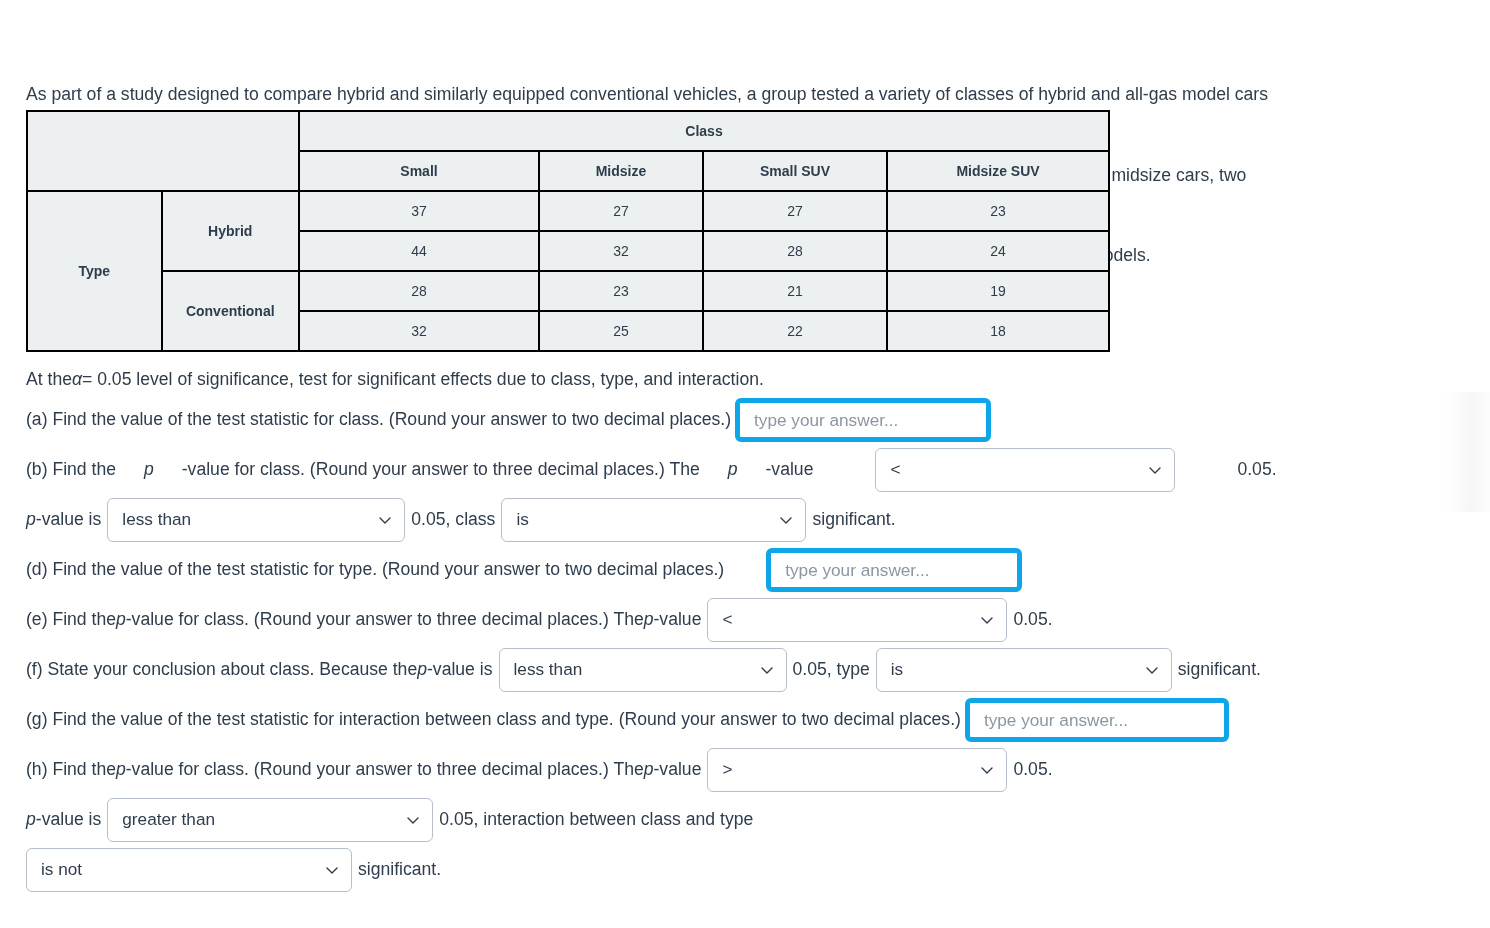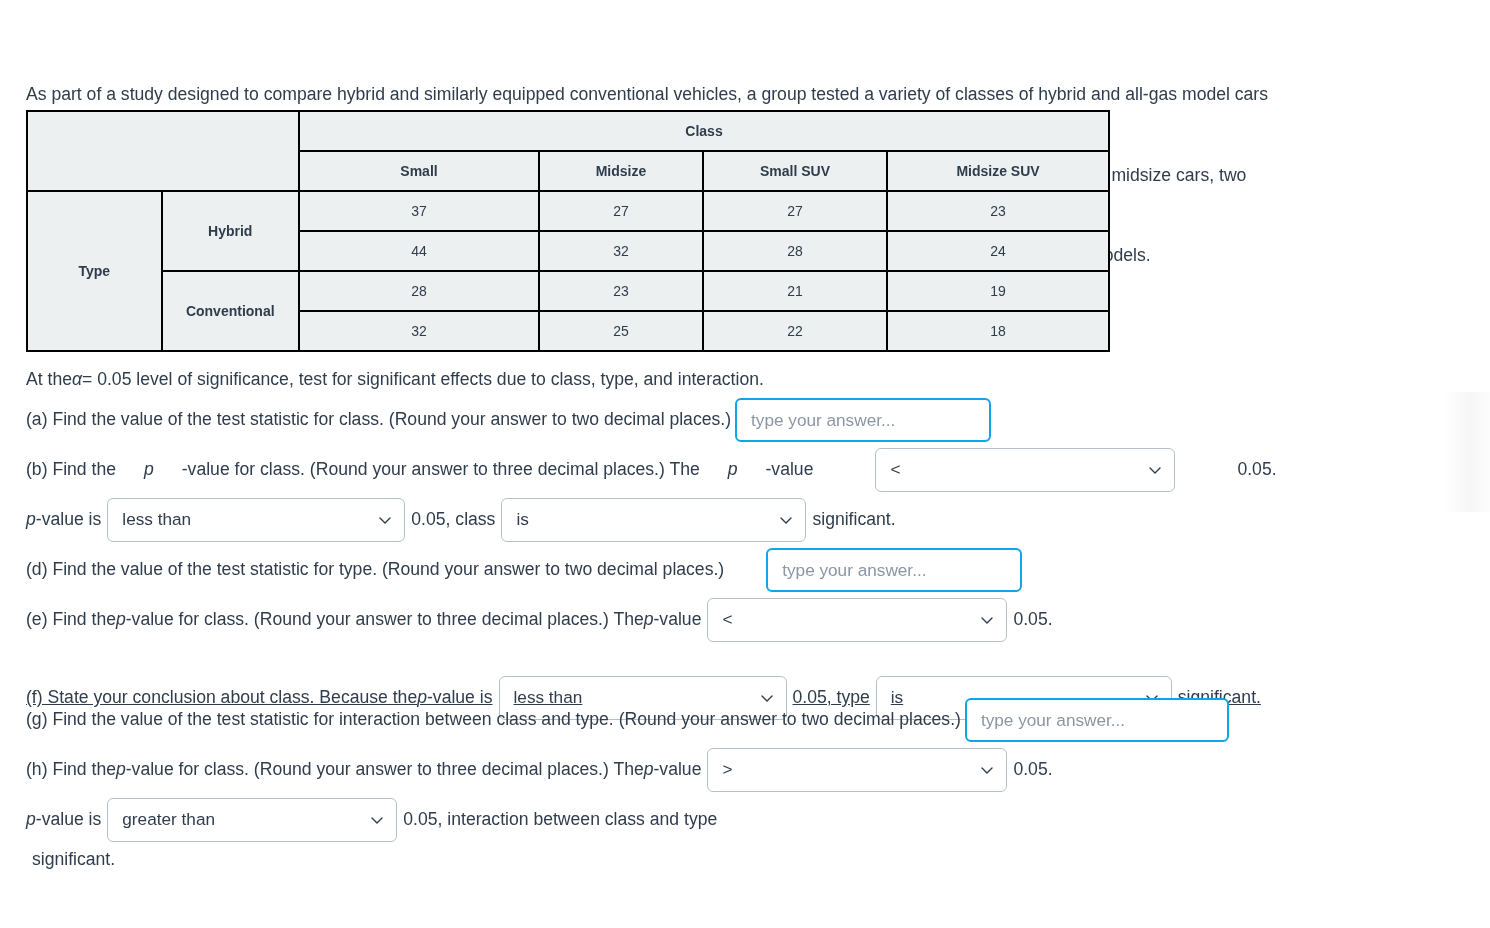--- a/index.html
+++ b/index.html
@@ -79,21 +79,21 @@
     white-space: nowrap;
     font-size: 17.6px;
     color: #2f3c4c;
   }
   .qtext { white-space: nowrap; }
   em.it { font-style: italic; }
   .alpha { font-style: italic; }
 
   .txtinput {
     box-sizing: border-box;
-    border: 2px solid #0ea5e9;
+    border: 5px solid #0ea5e9;
     border-radius: 6px;
     background: #ffffff;
     height: 44px;
     width: 256px;
     padding: 0 14px;
     font-family: "Liberation Sans", sans-serif;
     font-size: 17.2px;
     color: #2f3c4c;
     outline: none;
   }
@@ -124,21 +124,21 @@
     pointer-events: none;
   }
   .dd .chev svg { display: block; }
   .dd .ddlabel { white-space: nowrap; }
 
   .w300 { width: 300px; }
   .w298 { width: 298px; }
   .w305 { width: 305px; }
   .w288 { width: 288px; }
   .w296 { width: 296px; }
-  .w290 { width: 290px; text-align: right; }
+  .w290 { width: 326px; text-align: right; }
 
   .gap-s { width: 6px; display: inline-block; }
 
   
   .scroll-shadow {
     position: absolute;
     right: 0;
     top: 392px;
     width: 46px;
     height: 120px;
@@ -274,21 +274,21 @@
       <span class="chev">
         <svg viewBox="0 0 14 14" width="14" height="14">
             <path d="M2 5 L7 10 L12 5" fill="none" stroke="#2f3c4c" stroke-width="1.4" stroke-linecap="round" stroke-linejoin="round"></path>
           </svg>
       </span>
     </span>
     <span class="gap-s"></span>
     <span>0.05.</span>
   </div>
 
-  <div class="qline" style="top:676px;text-decoration:underline;">
+  <div class="qline" style="top:648px;">
     <span>(f) State your conclusion about class. Because the </span>
       <em class="it">p</em>
       <span>-value is</span>
     <span class="gap-s"></span>
     <span class="dd w288">
       <span class="ddlabel">less than</span>
       <span class="chev">
         <svg viewBox="0 0 14 14" width="14" height="14">
             <path d="M2 5 L7 10 L12 5" fill="none" stroke="#2f3c4c" stroke-width="1.4" stroke-linecap="round" stroke-linejoin="round"></path>
           </svg>
@@ -343,19 +343,27 @@
         <svg viewBox="0 0 14 14" width="14" height="14">
             <path d="M2 5 L7 10 L12 5" fill="none" stroke="#2f3c4c" stroke-width="1.4" stroke-linecap="round" stroke-linejoin="round"></path>
           </svg>
       </span>
     </span>
     <span class="gap-s"></span>
     <span>0.05, interaction between class and type</span>
   </div>
 
   <div class="qline" style="top:848px;">
+    <span class="dd w290">
+      <span class="ddlabel">is not</span>
+      <span class="chev">
+        <svg viewBox="0 0 14 14" width="14" height="14">
+            <path d="M2 5 L7 10 L12 5" fill="none" stroke="#2f3c4c" stroke-width="1.4" stroke-linecap="round" stroke-linejoin="round"></path>
+          </svg>
+      </span>
+    </span>
     <span class="gap-s"></span>
     <span>significant.</span>
   </div>
 
   <div class="scroll-shadow"></div>
 
 </div>
 
 </body></html>

